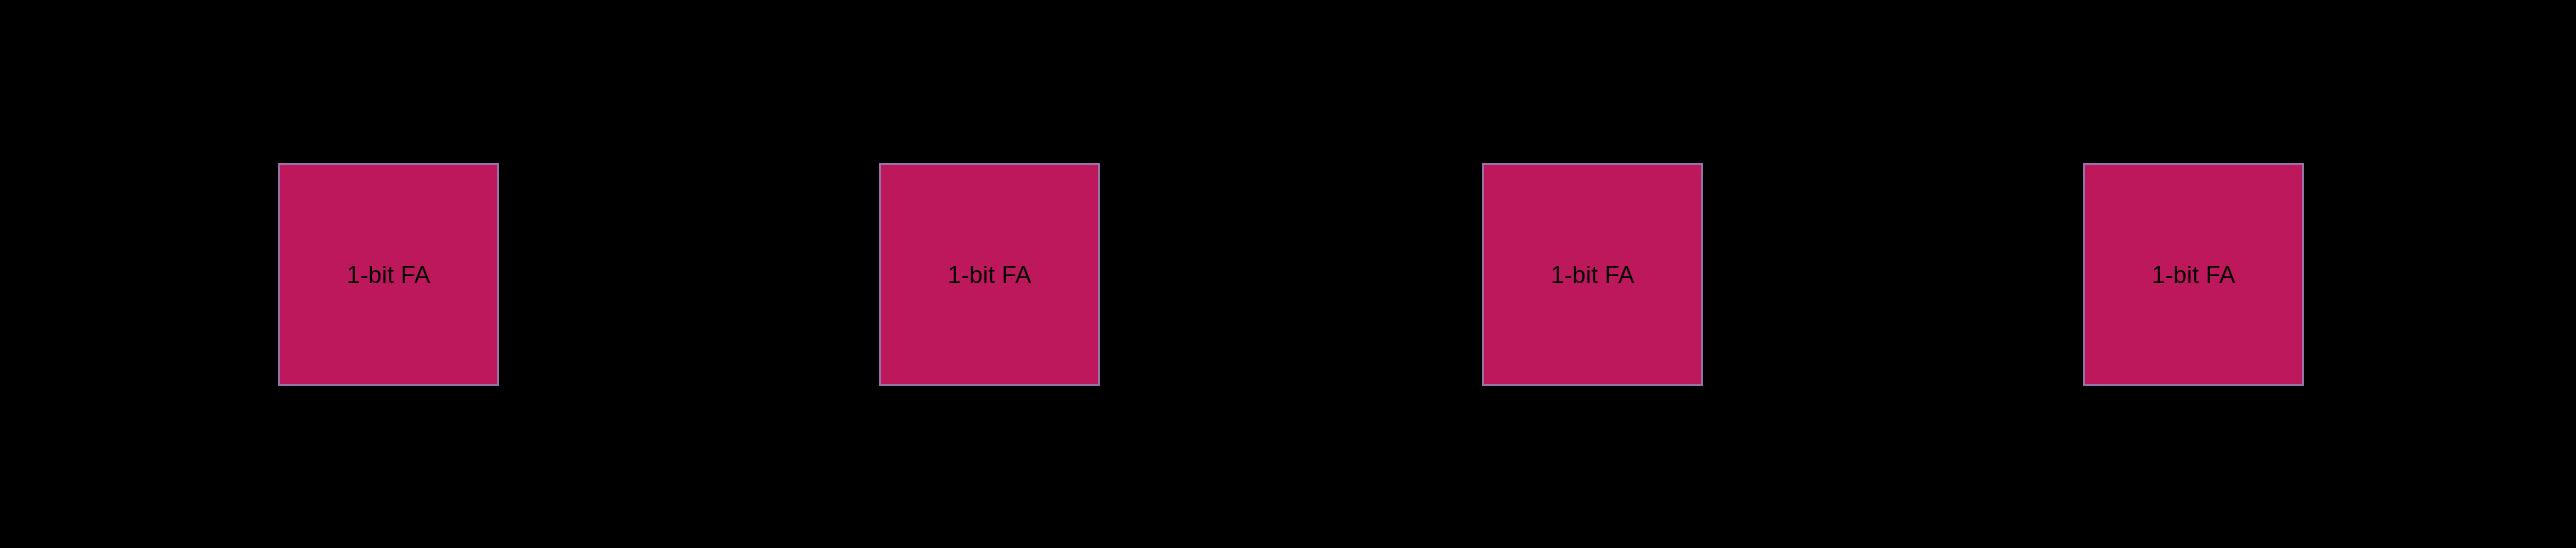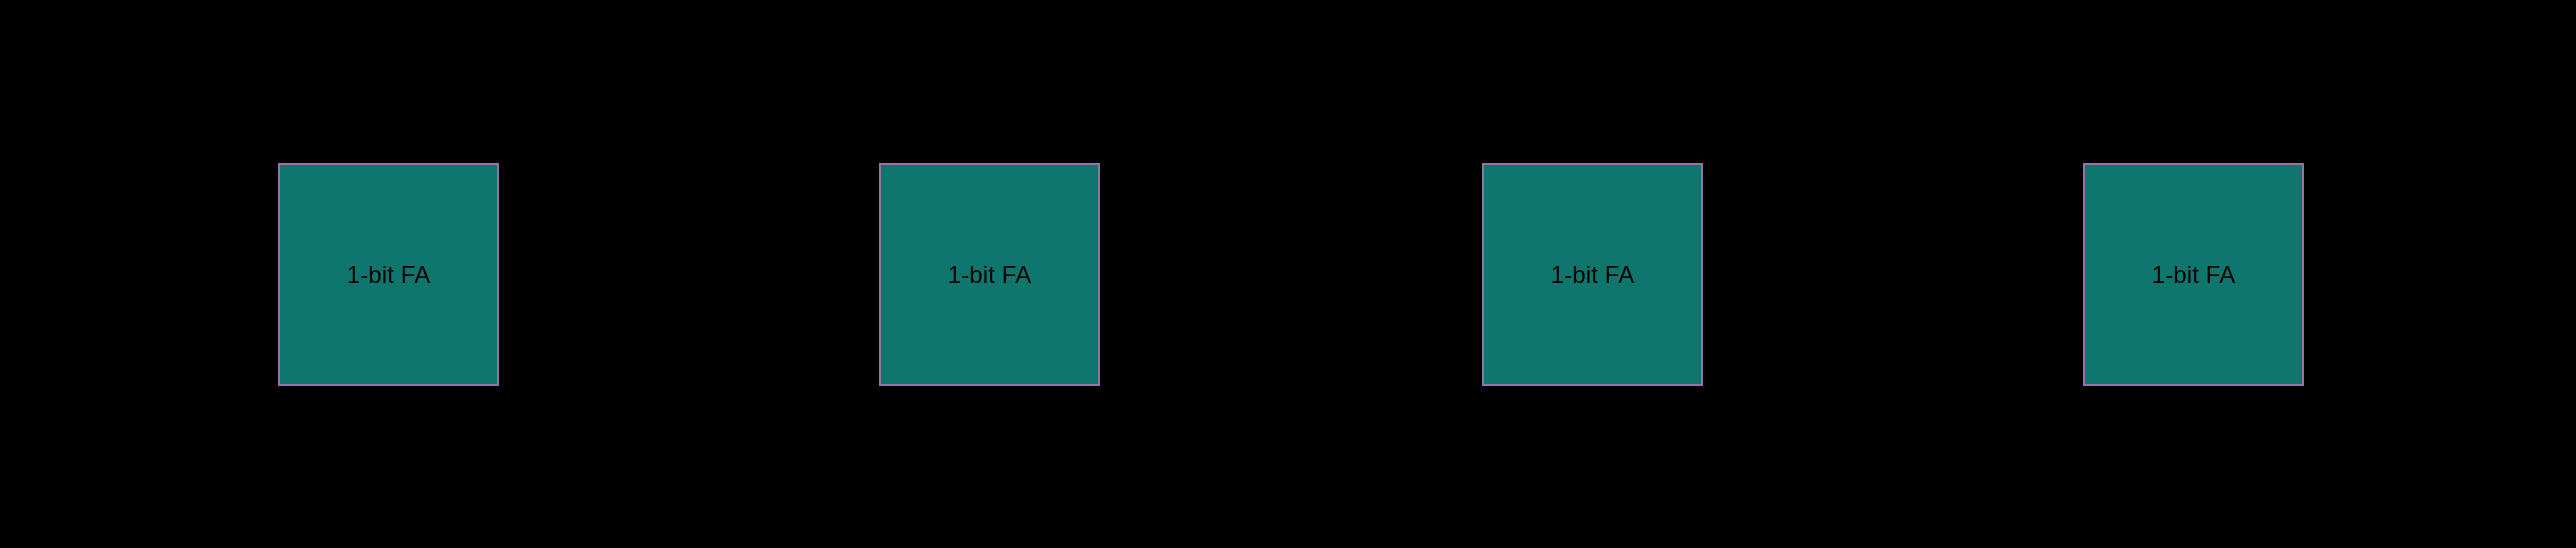--- a/index.html
+++ b/index.html
@@ -17,21 +17,21 @@
     width: 2576px;
     height: 548px;
     background: #000000;
     overflow: hidden;
   }
 
   
   .fa-block {
     position: absolute;
     box-sizing: border-box;
-    background: #0f766e;
+    background: #be185d;
     border: 2.7px solid #9673a6;
     display: flex;
     align-items: center;
     justify-content: center;
   }
   .fa-label {
     font-family: "Liberation Sans", sans-serif;
     font-size: 24px;
     line-height: 1;
     color: #000000;

